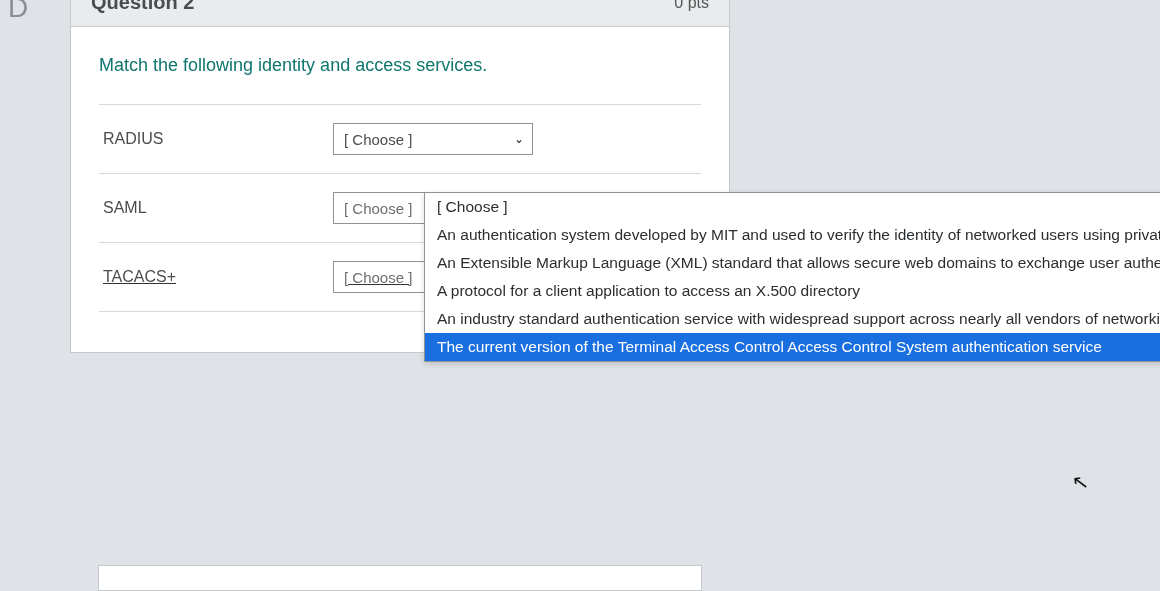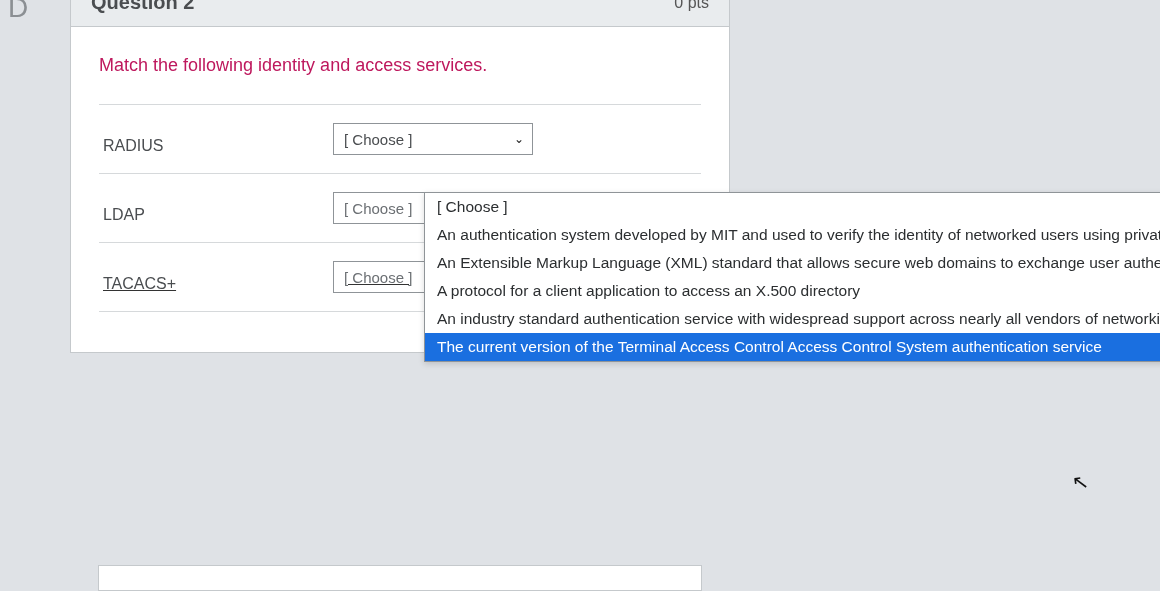--- a/index.html
+++ b/index.html
@@ -35,26 +35,26 @@
   }
   .points {
     font-size: 16px;
     color: #555;
   }
   .question-body {
     padding: 28px 28px 40px 28px;
   }
   .prompt {
     font-size: 18px;
-    color: #be185d;
+    color: #0f766e;
     margin-bottom: 28px;
   }
   .match-row {
     display: flex;
-    align-items: flex-end;
+    align-items: center;
     border-top: 1px solid #d6d9db;
     padding: 18px 4px;
   }
   .match-row:last-child { border-bottom: 1px solid #d6d9db; text-decoration: underline; }
   .term {
     width: 230px;
     font-size: 16px;
     color: #4a4d50;
   }
   .select {
@@ -145,21 +145,21 @@
       <div class="term">RADIUS</div>
       <div class="select">
         <span>[ Choose ]</span>
         <span class="chevron">⌄</span>
       </div>
     </div>
 
 
 
     <div class="match-row">
-      <div class="term">LDAP</div>
+      <div class="term">SAML</div>
       <div class="select faint">
         <span>[ Choose ]</span>
         <span class="chevron">⌄</span>
       </div>
     </div>
 
     <div class="match-row">
       <div class="term">TACACS+</div>
       <div class="select faint">
         <span>[ Choose ]</span>

